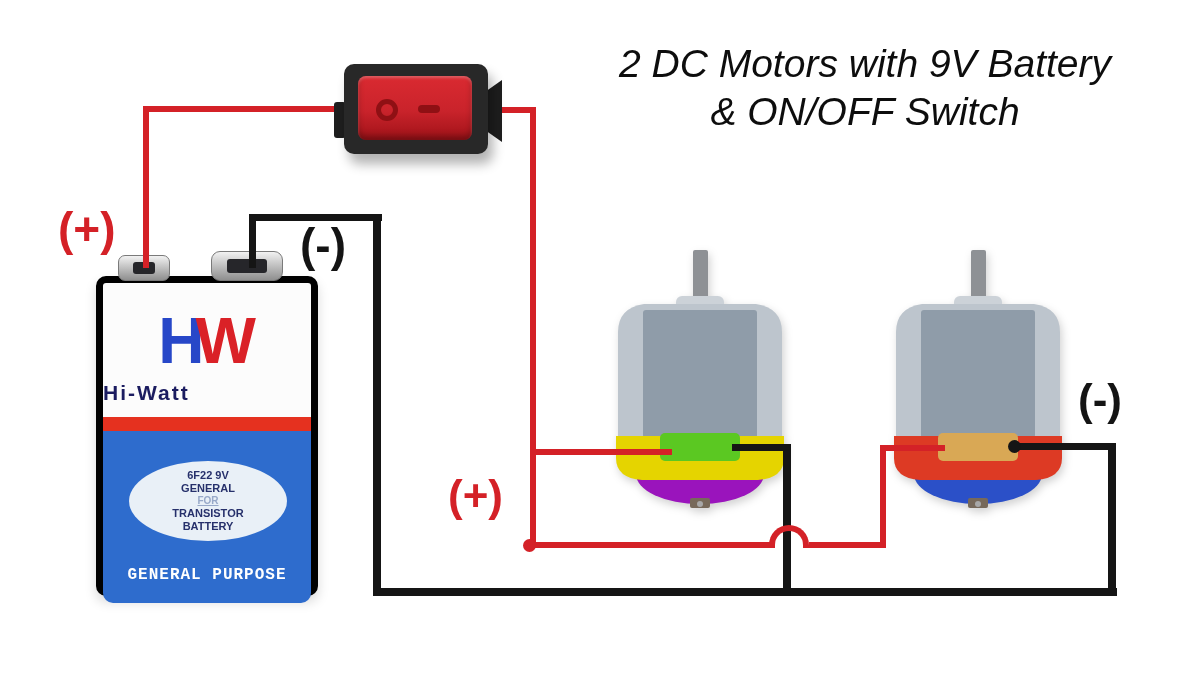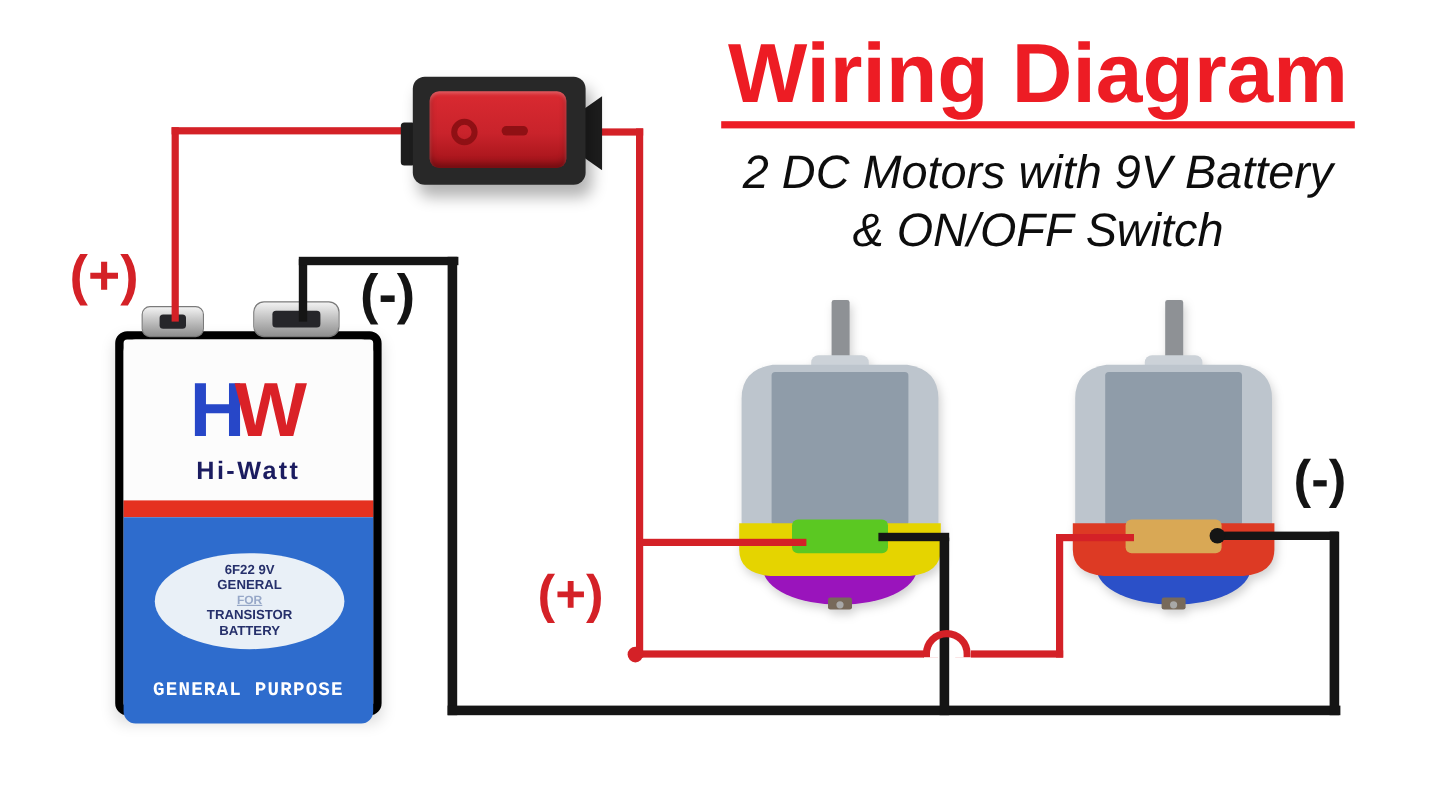--- a/index.html
+++ b/index.html
@@ -40,21 +40,21 @@
   
   .battery{
     left:96px;top:276px;width:222px;height:320px;z-index:1;
     border-radius:10px;box-shadow:0 6px 12px rgba(0,0,0,0.15);
     background:#fbfbfb;border:7px solid #000000;box-sizing:border-box;
   }
   .bat-top{position:absolute;left:0;top:0;width:100%;height:134px;background:#fcfcfc;border-radius:10px 10px 0 0;}
   .bat-logo{position:absolute;left:0;top:26px;width:100%;text-align:center;font-weight:bold;font-size:64px;line-height:1;}
   .bat-logo .h{color:var(--brand-blue,#2747c8);}
   .bat-logo .w{color:var(--brand-red,#da2127);margin-left:-9px;}
-  .bat-brand{position:absolute;left:0;top:98px;width:100%;text-align:center;
+  .bat-brand{position:absolute;left:0;top:98px;width:100%;
     font-weight:bold;font-size:21px;letter-spacing:2px;color:var(--brand-navy,#1b1c60);}
   .bat-stripe{position:absolute;left:0;top:134px;width:100%;height:14px;background:var(--battery-stripe,#e5311f);}
   .bat-blue{position:absolute;left:0;top:148px;width:100%;height:172px;background:var(--battery-blue,#2e6ccd);border-radius:0 0 10px 10px;}
   .bat-oval{
     position:absolute;left:26px;top:178px;width:158px;height:80px;border-radius:50%;
     background:var(--oval-bg,#e9f0f7);display:flex;flex-direction:column;
     align-items:center;justify-content:center;text-align:center;
     color:var(--oval-text,#26306b);font-weight:bold;font-size:11px;line-height:1.18;
   }
   .bat-oval .for{color:var(--oval-for,#97a8c8);font-size:10px;text-decoration:underline;}
@@ -99,21 +99,20 @@
   .motor2 .cap{fill:var(--motor2-cap,#dd3a24);}
   .motor2 .term{fill:var(--motor2-terminal,#d9a855);}
   .motor2 .bulge{fill:var(--motor2-bottom,#2b50c8);}
 </style>
 </head>
 <body>
 
 <div id="stage">
 
   <div class="abs title-wrap">
-    <div class="main-title">Wiring Diagram</div>
     <div class="subtitle">
       <div>2 DC Motors with 9V Battery</div>
       <div>&amp; ON/OFF Switch</div>
     </div>
   </div>
 
   <div class="abs battery">
     <div class="bat-top"></div>
     <div class="bat-logo">
       <span class="h">H</span><span class="w">W</span>

